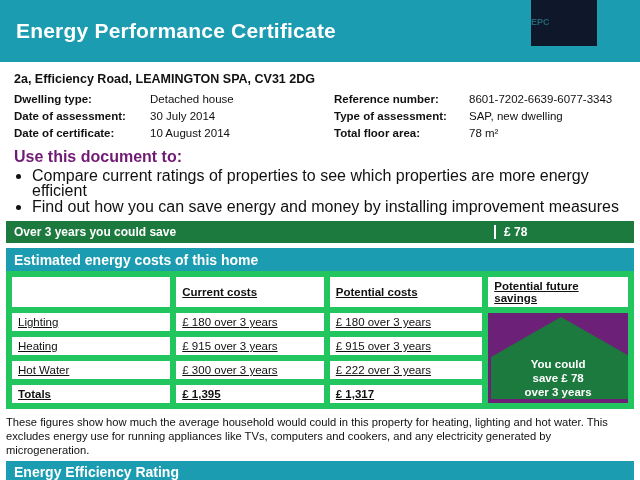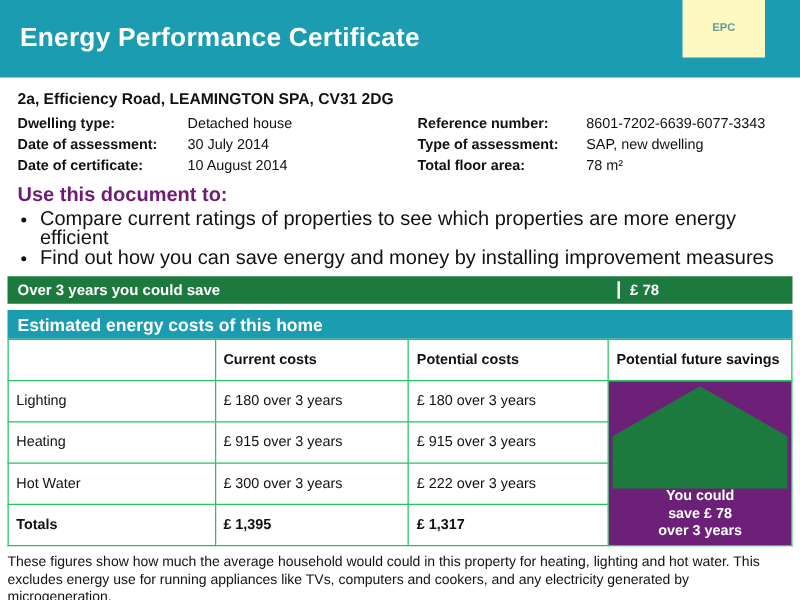--- a/index.html
+++ b/index.html
@@ -22,28 +22,28 @@
   }
   .header-title {
     color: #ffffff;
     font-size: 21px;
     font-weight: bold;
     padding-left: 16px;
     letter-spacing: 0.2px;
   }
   .logo-box {
     position: absolute;
-    right: 28px;
+    right: 43px;
     top: 0;
     width: 66px;
     height: 46px;
-    background: #fef9c3;
-    display: flex;
-    align-items: center;
-    justify-content: center;
+    background: #0f172a;
+    display: flex;
+    align-items: center;
+    justify-content: flex-start;
   }
   .logo-glyph {
     font-size: 9px;
     color: #2a7f8e;
     line-height: 1.05;
     text-align: center;
     font-weight: bold;
     opacity: .75;
   }
 
@@ -115,25 +115,26 @@
     align-items: center;
   }
   table.costs {
     width: 628px;
     margin: 0 6px;
     border-collapse: collapse;
     font-size: 11.5px;
     color: #111;
   }
   table.costs th, table.costs td {
-    border: 1px solid #22c55e;
+    border: 6px solid #22c55e;
     padding: 3px 6px;
     text-align: left;
-    height: 33px;
+    height: 20px;
     vertical-align: middle;
+    text-decoration: underline;
   }
   table.costs th { font-weight: bold; }
   table.costs .c0 { width: 166px; }
   table.costs .c1 { width: 155px; }
   table.costs .c2 { width: 160px; }
   table.costs .c3 { width: 147px; }
   td.totals-label { text-align: right; font-weight: bold; }
   td.total-val { font-weight: bold; }
   .savings-cell { padding: 0 !important; position: relative; background: #fff; }
 

